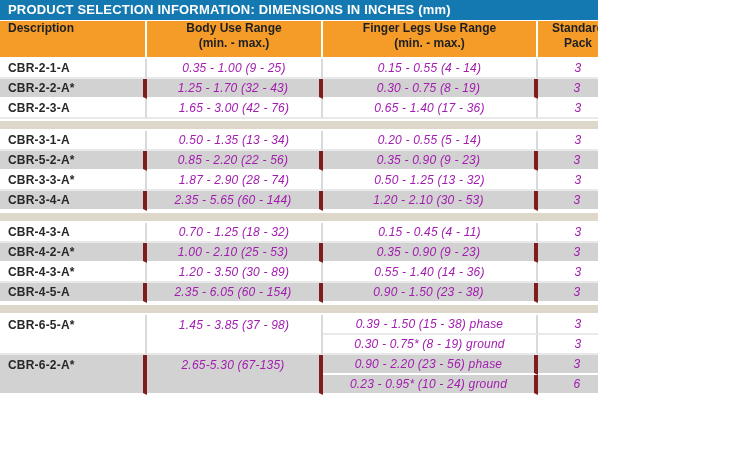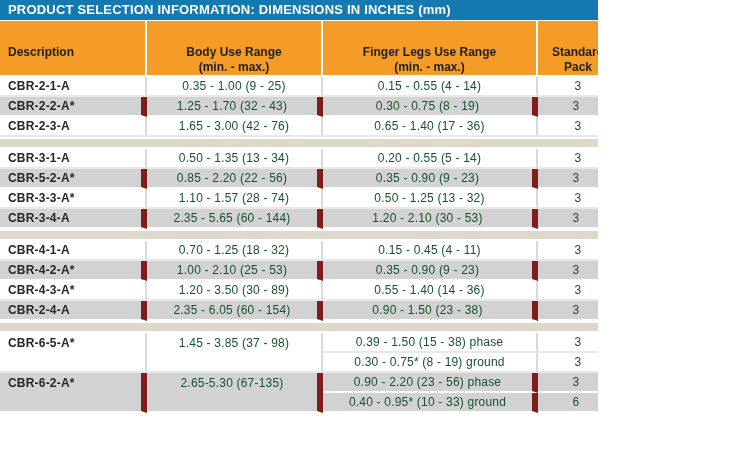--- a/index.html
+++ b/index.html
@@ -11,31 +11,31 @@
 
   th.titlebar {
     background: var(--blue, #1478b1); color: #ffffff;
     font-size: 13px; font-weight: bold; text-align: left;
     height: 21px; padding: 0 0 1px 8px; letter-spacing: 0.2px;
     border-bottom: 1px solid #ffffff; vertical-align: middle;
   }
   tr.col-head th {
     background: var(--orange, #f59c28); color: #1e1f22;
     font-size: 12px; font-weight: bold; text-align: center;
-    vertical-align: top; padding-top: 24px; height: 38px; line-height: 15px;
+    vertical-align: top; padding-top: 0; height: 38px; line-height: 15px;
     border-right: 2px solid #ffffff; border-bottom: 2px solid #ffffff;
   }
   tr.col-head th:last-child { border-right: none; }
   tr.col-head th.left { text-align: left; padding-left: 8px; }
 
   tbody td { font-size: 12px; height: 20px; padding: 0 4px; vertical-align: middle; }
   tr.light td { background: #ffffff; border-right: 2px solid #dadada; border-bottom: 2px solid #e9e9e9; }
-  tr.dark  td { background: #d2d2d2; border-right: 6px solid #7f1d1d; border-bottom: 2px solid #ffffff; }
+  tr.dark  td { background: #d2d2d2; border-right: 4px solid #7f1d1d; border-bottom: 2px solid #ffffff; }
   td.desc { font-weight: bold; color: #272727; text-align: left; padding-left: 8px; letter-spacing: 0.2px; }
-  td.val  { color: #14532d; text-align: center; letter-spacing: 0.2px; }
+  td.val  { color: #a21caf; text-align: center; letter-spacing: 0.2px; font-style: italic; }
   td.vtop { vertical-align: top; padding-top: 3px; }
   td.cross {
     background: #d2d2d2 !important; border-right: none !important;
     border-bottom: 2px solid #ffffff !important;
     text-align: center; vertical-align: middle;
   }
   tr.sep td {
     background: var(--beige, #ded8ca) !important;
     height: 12px; border: none;
     border-top: 2px solid #ffffff; border-bottom: 2px solid #ffffff;
@@ -126,35 +126,35 @@
           </td>
         </tr>
         <tr class="dark">
           <td class="desc" rowspan="1">CBR-5-2-A*</td>
           <td class="val" rowspan="1">0.85 - 2.20 (22 - 56)</td>
           <td class="val">0.35 - 0.90 (9 - 23)</td>
           <td class="val">3</td>
         </tr>
         <tr class="light">
           <td class="desc" rowspan="1">CBR-3-3-A*</td>
-          <td class="val" rowspan="1">1.10 - 1.57 (28 - 74)</td>
+          <td class="val" rowspan="1">1.87 - 2.90 (28 - 74)</td>
           <td class="val">0.50 - 1.25 (13 - 32)</td>
           <td class="val">3</td>
         </tr>
         <tr class="dark">
           <td class="desc" rowspan="1">CBR-3-4-A</td>
           <td class="val" rowspan="1">2.35 - 5.65 (60 - 144)</td>
           <td class="val">1.20 - 2.10 (30 - 53)</td>
           <td class="val">3</td>
         </tr>
         <tr class="sep">
           <td colspan="5"></td>
         </tr>
         <tr class="light">
-          <td class="desc" rowspan="1">CBR-4-1-A</td>
+          <td class="desc" rowspan="1">CBR-4-3-A</td>
           <td class="val" rowspan="1">0.70 - 1.25 (18 - 32)</td>
           <td class="val">0.15 - 0.45 (4 - 11)</td>
           <td class="val">3</td>
           <td class="cross" rowspan="4">
             <svg width="56" height="56" viewBox="-30 -30 60 60">
               <circle cx="0" cy="0" r="23.5" fill="#ffffff" stroke="#1b1b1b" stroke-width="7"></circle>
               <circle cx="-8.5" cy="-8" r="5" fill="#ffffff" stroke="#1b1b1b" stroke-width="2.2"></circle>
               <circle cx="8.5" cy="-8" r="5" fill="#ffffff" stroke="#1b1b1b" stroke-width="2.2"></circle>
               <circle cx="-8.5" cy="8" r="5" fill="#ffffff" stroke="#1b1b1b" stroke-width="2.2"></circle>
               <circle cx="8.5" cy="8" r="5" fill="#ffffff" stroke="#1b1b1b" stroke-width="2.2"></circle>
@@ -167,21 +167,21 @@
           <td class="val">0.35 - 0.90 (9 - 23)</td>
           <td class="val">3</td>
         </tr>
         <tr class="light">
           <td class="desc" rowspan="1">CBR-4-3-A*</td>
           <td class="val" rowspan="1">1.20 - 3.50 (30 - 89)</td>
           <td class="val">0.55 - 1.40 (14 - 36)</td>
           <td class="val">3</td>
         </tr>
         <tr class="dark">
-          <td class="desc" rowspan="1">CBR-2-4-A</td>
+          <td class="desc" rowspan="1">CBR-4-5-A</td>
           <td class="val" rowspan="1">2.35 - 6.05 (60 - 154)</td>
           <td class="val">0.90 - 1.50 (23 - 38)</td>
           <td class="val">3</td>
         </tr>
         <tr class="sep">
           <td colspan="5"></td>
         </tr>
         <tr class="light">
           <td class="desc vtop" rowspan="2">CBR-6-5-A*</td>
           <td class="val vtop" rowspan="2">1.45 - 3.85 (37 - 98)</td>
@@ -203,18 +203,18 @@
           <td class="val">0.30 - 0.75* (8 - 19) ground</td>
           <td class="val">3</td>
         </tr>
         <tr class="dark">
           <td class="desc vtop" rowspan="2">CBR-6-2-A*</td>
           <td class="val vtop" rowspan="2">2.65-5.30 (67-135)</td>
           <td class="val">0.90 - 2.20 (23 - 56) phase</td>
           <td class="val">3</td>
         </tr>
         <tr class="dark">
-          <td class="val">0.40 - 0.95* (10 - 33) ground</td>
+          <td class="val">0.23 - 0.95* (10 - 24) ground</td>
           <td class="val">6</td>
         </tr>
       </tbody>
   </table>
 </div>
 
 </body></html>

